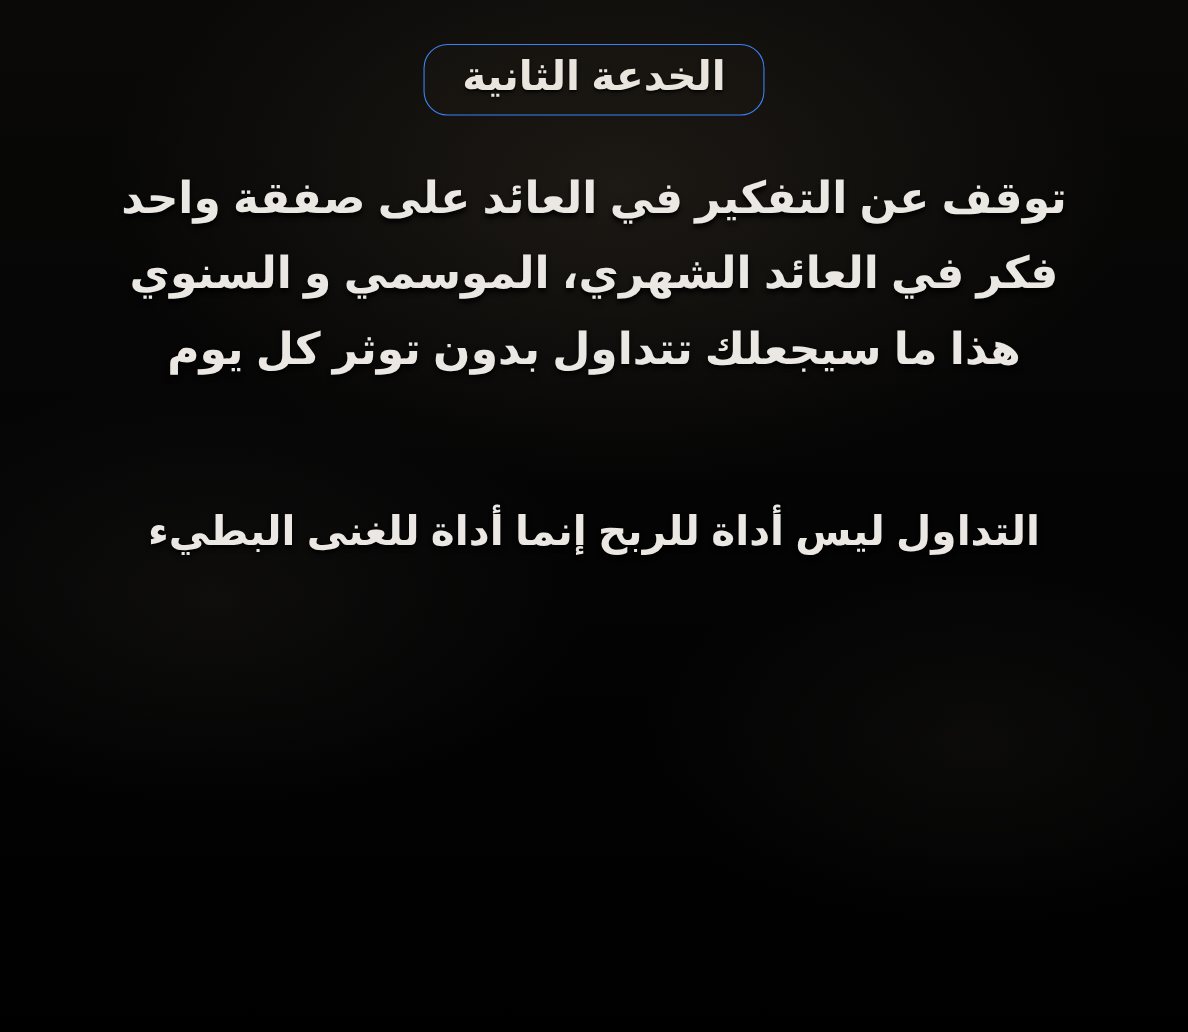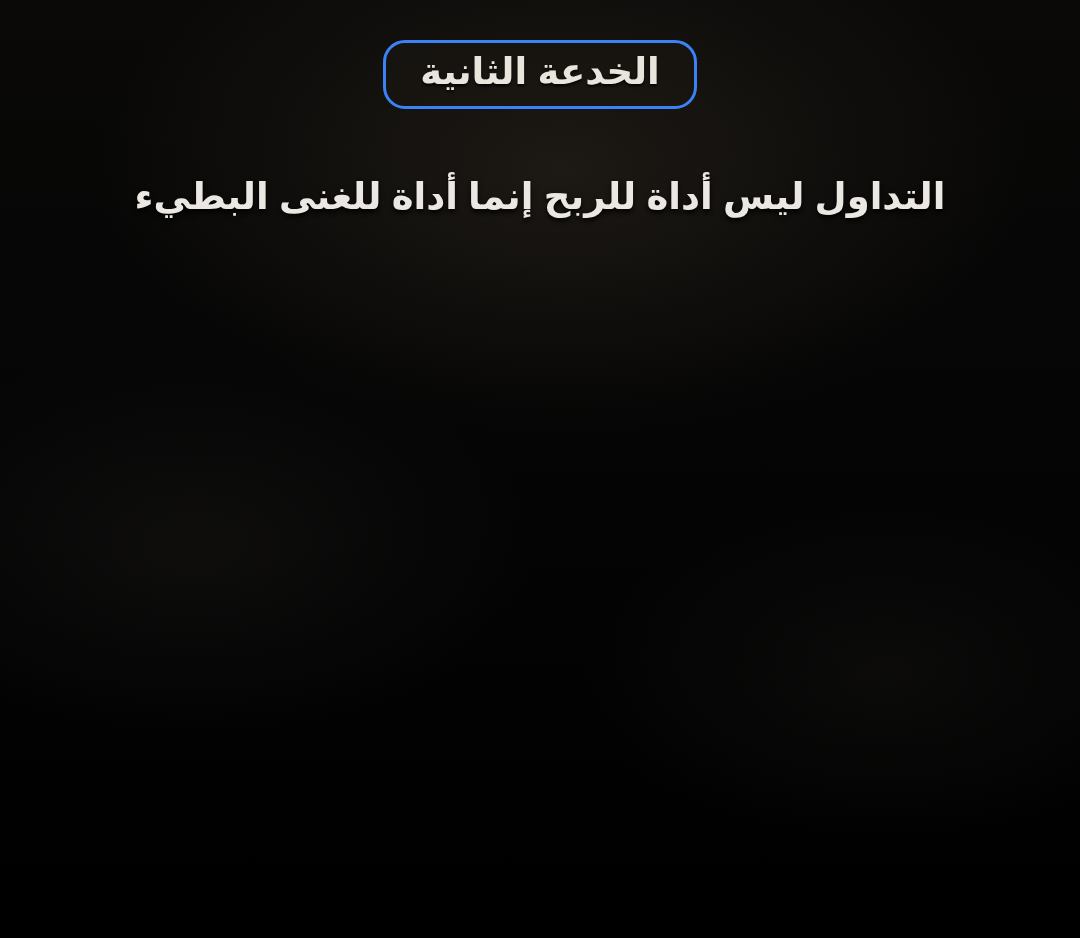--- a/index.html
+++ b/index.html
@@ -33,21 +33,21 @@
     height: 100%;
     display: flex;
     flex-direction: column;
     align-items: center;
     padding-top: 40px;
   }
 
   
   .badge {
     display: inline-block;
-    border: 3px solid #3b82f6;
+    border: 1px solid #3b82f6;
     border-radius: 22px;
     padding: 9px 34px 13px 34px;
     color: #e9e4dc;
     font-size: 37px;
     font-weight: bold;
     line-height: 1.1;
     letter-spacing: 0.5px;
     background: rgba(30,26,20,0.35);
     text-shadow: 0 2px 3px rgba(0,0,0,0.85);
   }
@@ -71,37 +71,42 @@
     color: #ebe8e4;
     font-size: 40px;
     font-weight: bold;
     line-height: 1.72;
     text-shadow: 0 3px 5px rgba(0,0,0,0.9);
   }
   .body-line { display: block; white-space: nowrap; }
 
   
   .closing {
-    margin-top: 60px;
+    margin-top: 102px;
     width: 1040px;
     text-align: center;
     color: #ebe8e4;
     font-size: 37px;
     font-weight: bold;
     line-height: 1.5;
     text-shadow: 0 3px 5px rgba(0,0,0,0.9);
     white-space: nowrap;
   }
 </style>
 </head>
 <body>
 
 <div id="slide"></div>
 
 <div id="content">
 
   <div class="badge">الخدعة الثانية</div>
 
 
+  <div class="body-block">
+    <span class="body-line">توقف عن التفكير في العائد على صفقة واحد</span>
+    <span class="body-line">فكر في العائد  الشهري، الموسمي و السنوي</span>
+    <span class="body-line">هذا ما سيجعلك تتداول بدون توثر كل يوم</span>
+  </div>
 
   <div class="closing">التداول ليس أداة للربح إنما أداة للغنى البطيء</div>
 
 </div>
 
 </body></html>

